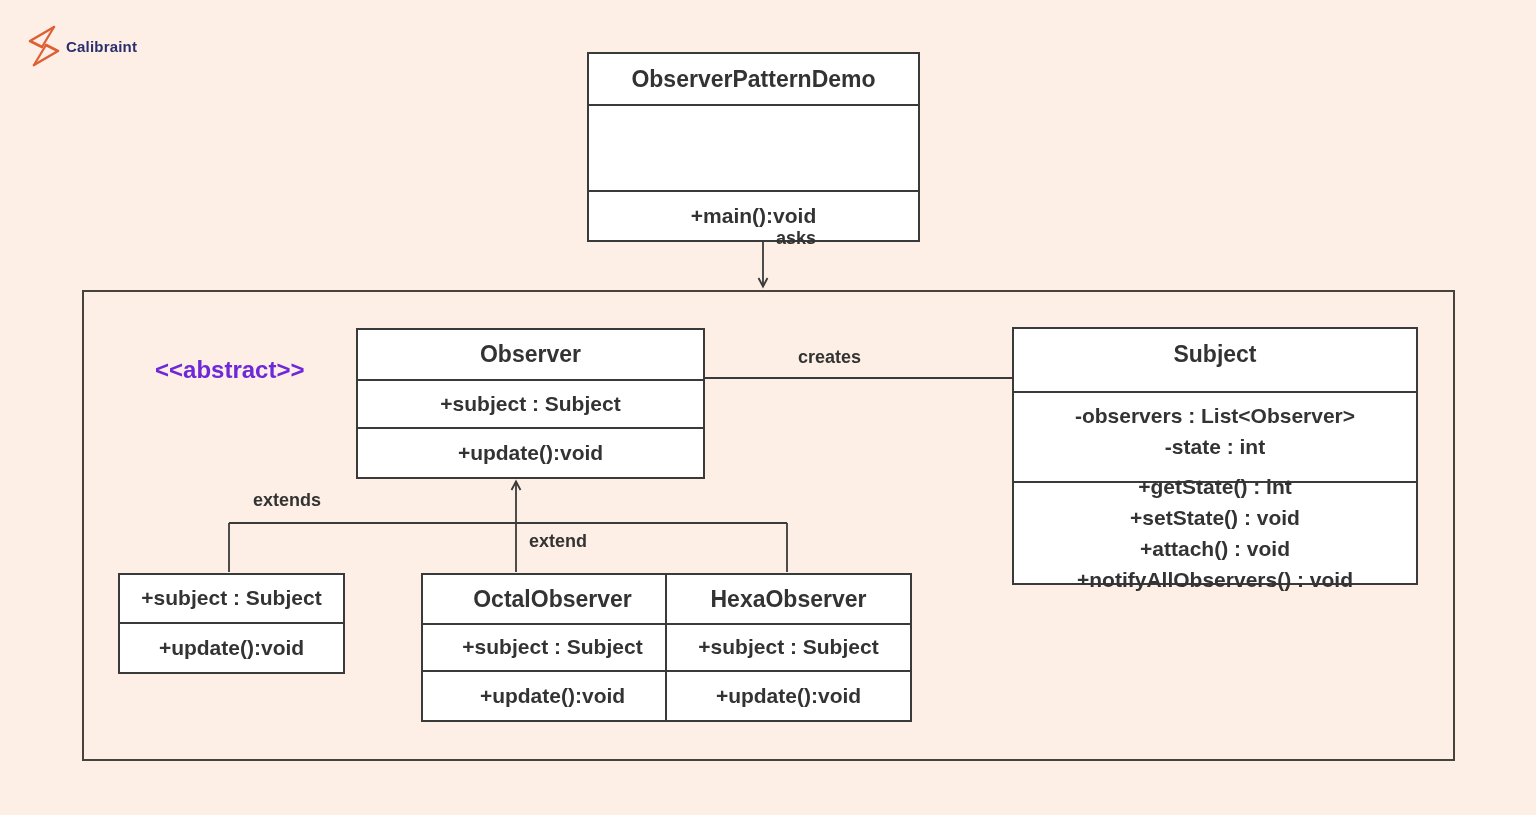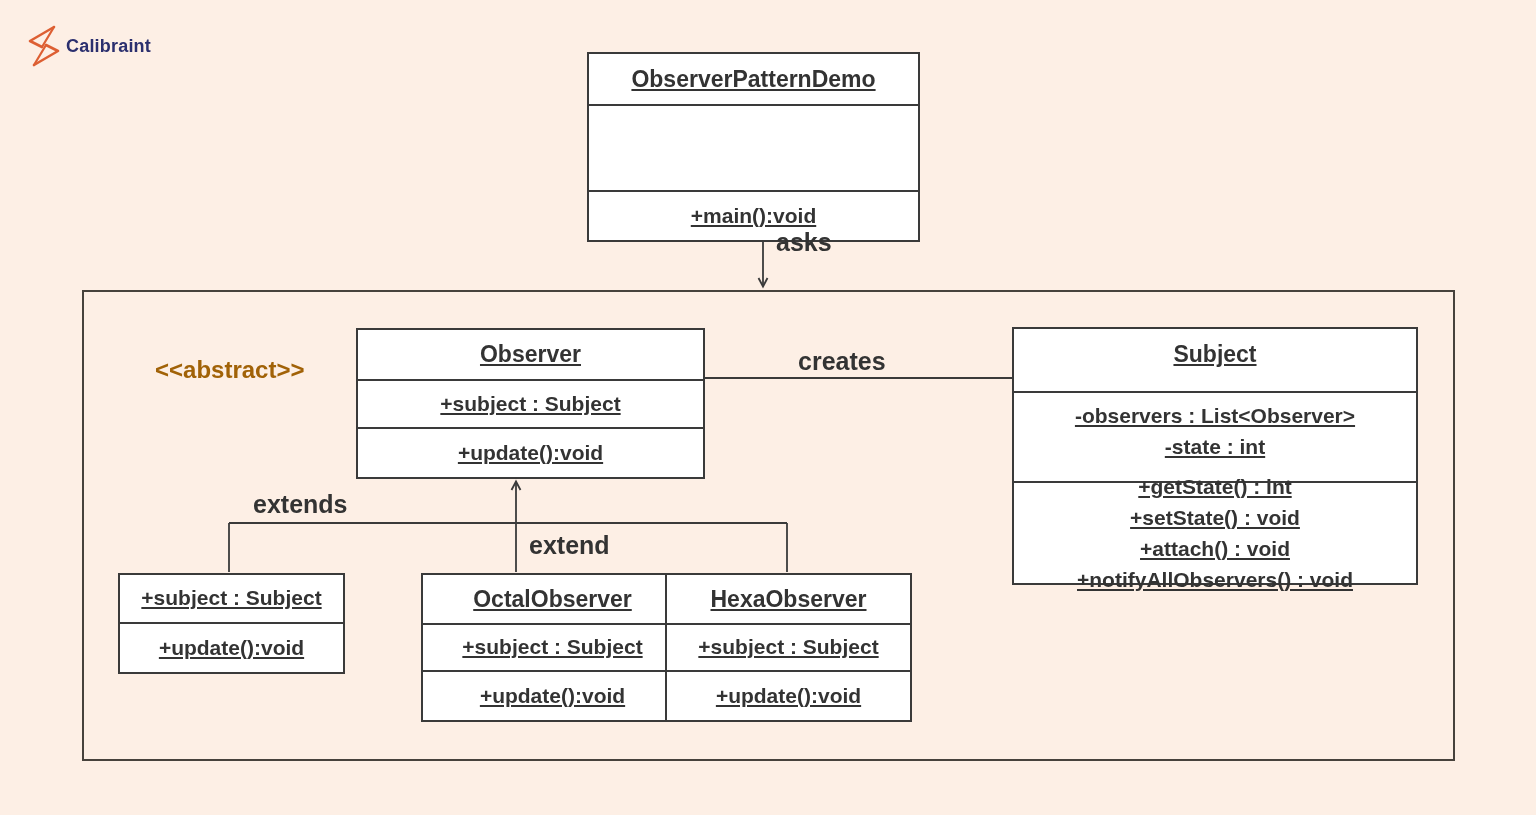--- a/index.html
+++ b/index.html
@@ -18,21 +18,21 @@
   
   .logo {
     position: absolute;
     left: 26px; top: 24px;
     display: flex;
     align-items: center;
     gap: 4px;
   }
   .logo-text {
     color: #2b2f6e;
-    font-size: 18px;
+    font-size: 15px;
     font-weight: bold;
     letter-spacing: 0.2px;
   }
   
   #connectors {
     position: absolute;
     left: 0; top: 0;
     width: 1536px; height: 815px;
     pointer-events: none;
   }
@@ -55,21 +55,20 @@
   }
   .compartment {
     display: flex;
     flex-direction: column;
     align-items: center;
     justify-content: center;
     text-align: right;
     font-weight: bold;
     line-height: 1.25;
     padding: 0 16px;
-    text-decoration: underline;
   }
   .compartment + .compartment { border-top: 2px solid #3a3a3a; }
   .c-title  { font-size: 23px; }
   .c-member { font-size: 21px; }
   .member-line { display: block; }
   
   .demo-title   { height: 50px; }
   .demo-empty   { height: 38px; }
   .demo-method  { height: 50px; margin-top: 48px; }
   .obs-title    { height: 49px; }
@@ -78,30 +77,30 @@
   .subj-title   { height: 50px; }
   .subj-attrs   { height: 78px;  line-height: 31px; }
   .subj-methods { height: 102px; line-height: 31px; }
   .sub-title    { height: 48px; }
   .sub-attr     { height: 47px; }
   .sub-method   { height: 50px; }
   
   .edge-label {
     position: absolute;
     font-weight: bold;
-    font-size: 25px;
+    font-size: 18px;
     color: #333333;
     white-space: nowrap;
   }
   .abstract-label {
     position: absolute;
     left: 155px; top: 356px;
     font-weight: bold;
     font-size: 24px;
-    color: #a16207;
+    color: #6d28d9;
     white-space: nowrap;
   }
   .lbl-asks    { left: 776px; top: 228px; }
   .lbl-creates { left: 798px; top: 347px; }
   .lbl-extends { left: 253px; top: 490px; }
   .lbl-extend  { left: 529px; top: 531px; }
 </style>
 </head>
 <body>
 

